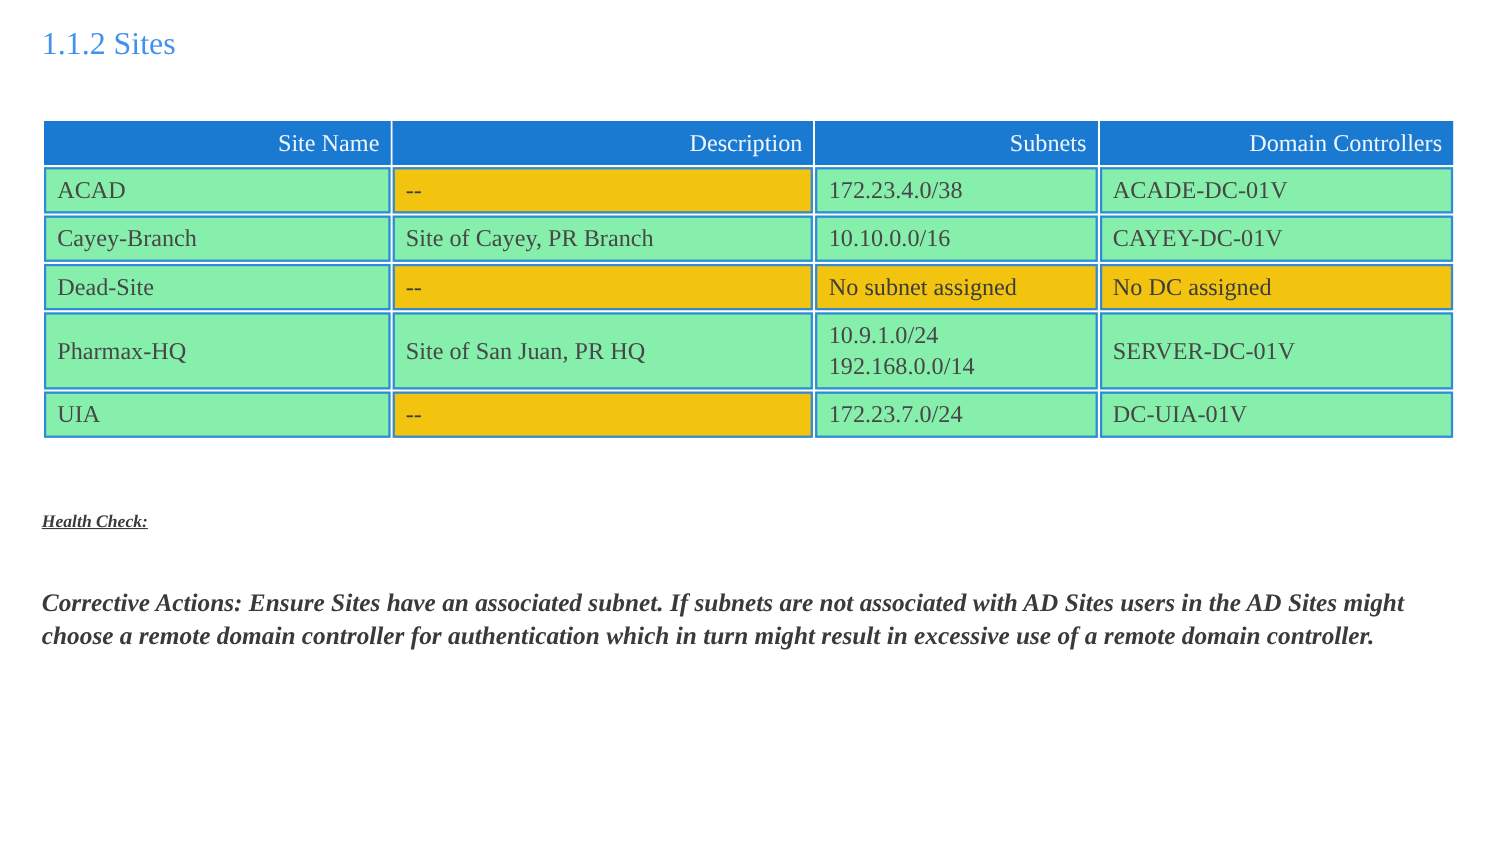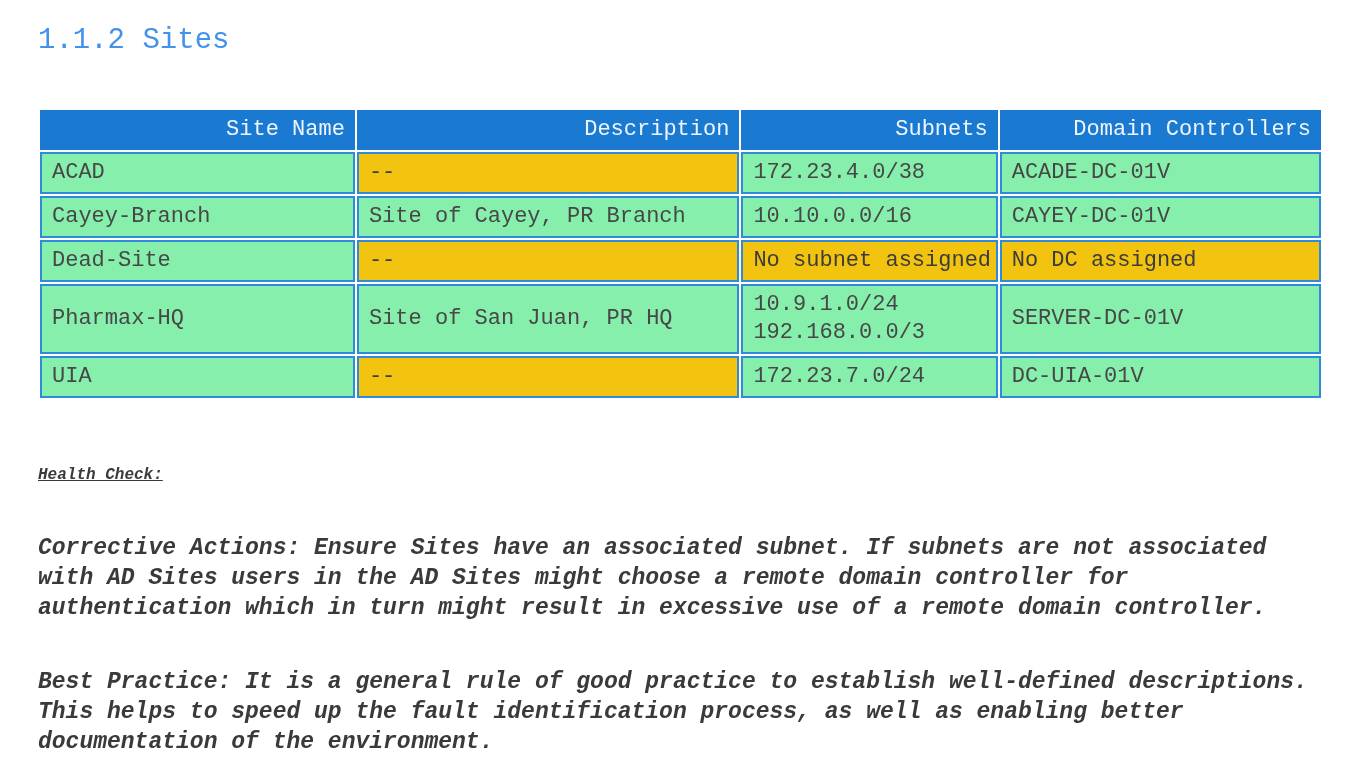--- a/index.html
+++ b/index.html
@@ -12,21 +12,21 @@
     --cell-text: #474747;
   }
   * { margin: 0; padding: 0; box-sizing: border-box; }
   html, body { background: #ffffff; }
   .page {
     position: relative;
     width: 1358px;
     height: 774px;
     background: #ffffff;
     overflow: hidden;
-    font-family: Liberation Mono, monospace;
+    font-family: Liberation Serif, serif;
     color: var(--body-text);
   }
   .heading {
     position: absolute;
     left: 38px;
     top: 24px;
     font-size: 29px;
     font-weight: normal;
     color: var(--heading);
   }
@@ -137,33 +137,32 @@
           <td>Dead-Site</td>
           <td class="warn">--</td>
           <td class="warn">No subnet assigned</td>
           <td class="warn">No DC assigned</td>
         </tr>
         <tr>
           <td>Pharmax-HQ</td>
           <td>Site of San Juan, PR HQ</td>
           <td>
             <div>10.9.1.0/24</div>
-            <div>192.168.0.0/3</div>
+            <div>192.168.0.0/14</div>
           </td>
           <td>SERVER-DC-01V</td>
         </tr>
         <tr>
           <td>UIA</td>
           <td class="warn">--</td>
           <td>172.23.7.0/24</td>
           <td>DC-UIA-01V</td>
         </tr>
       </tbody>
   </table>
 
 
   <div class="health">Health Check:</div>
 
   <p class="para para-1">Corrective Actions: Ensure Sites have an associated subnet. If subnets are not associated with AD Sites users in the AD Sites might choose a remote domain controller for authentication which in turn might result in excessive use of a remote domain controller.</p>
 
-  <p class="para para-2">Best Practice: It is a general rule of good practice to establish well-defined descriptions. This helps to speed up the fault identification process, as well as enabling better documentation of the environment.</p>
 
 </div>
 
 </body></html>

